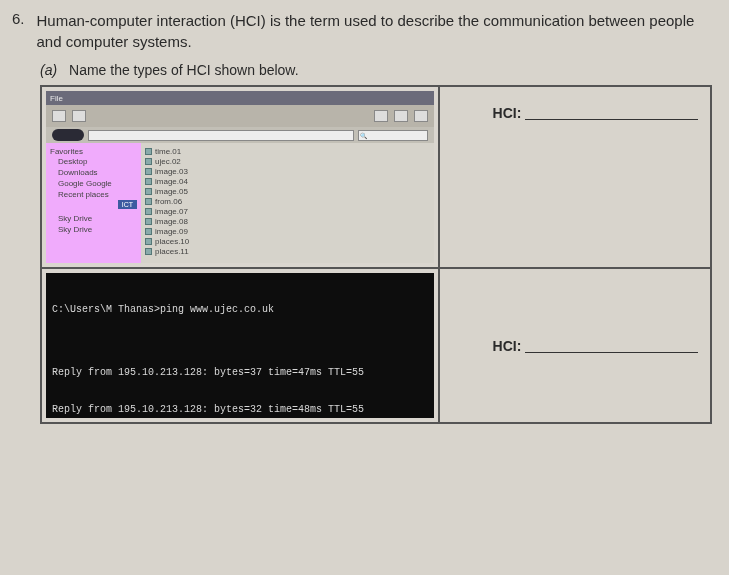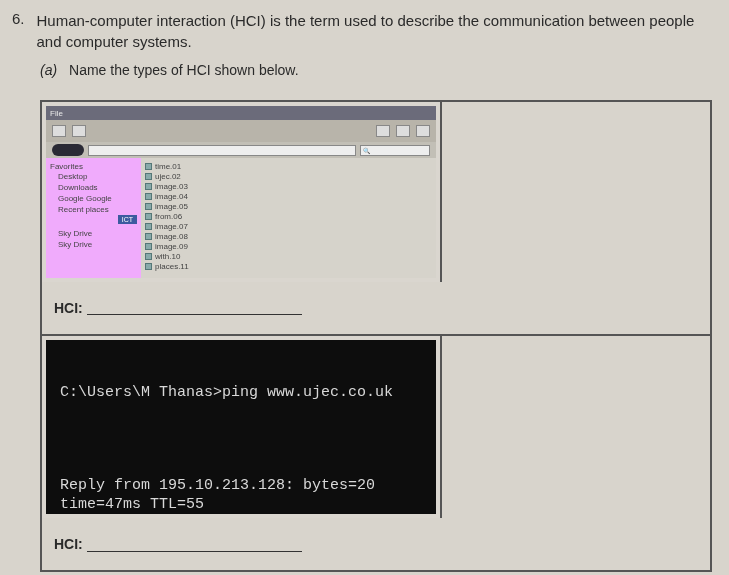--- a/index.html
+++ b/index.html
@@ -8,28 +8,28 @@
       background: #d8d4cc;
       width: 729px;
       height: 575px;
       padding: 10px 12px;
       font-size: 14px;
       color: #2a2a2a;
     }
     .question-header { display: flex; gap: 12px; margin-bottom: 6px; }
     .qnum { font-size: 15px; }
     .qtext { font-size: 15px; line-height: 1.4; }
-    .subpart { margin-left: 28px; margin-top: 10px; margin-bottom: 22px; font-size: 14px; }
+    .subpart { margin-left: 28px; margin-top: 10px; margin-bottom: 7px; font-size: 14px; }
     .subpart .label { font-style: italic; margin-right: 8px; }
     .table-container { margin-left: 28px; border: 2px solid #555; width: 672px; }
-    .row { display: flex; border-bottom: 2px solid #555; flex-direction: column; }
+    .row { display: flex; border-bottom: 2px solid #555; }
     .row:last-child { border-bottom: none; }
     .cell-left { width: 400px; padding: 4px; border-right: 2px solid #555; background: #dad6cf; }
     .cell-right { width: 272px; padding: 18px 12px; display: flex; align-items: flex-start; }
-    .hci-label { font-weight: bold; font-size: 14px; }
+    .hci-label { font-weight: bold; font-size: 14px; margin-left: 41px; }
     .hci-line { border-bottom: 1.5px solid #333; flex: 1; margin-left: 4px; height: 15px; }
 
     
     .explorer { background: #c7c3ba; font-size: 8px; color: #333; }
     .titlebar { background: #6b6b7a; color: #e8e8e8; padding: 2px 4px; display: flex; align-items: center; font-size: 8px; height: 14px; }
     .toolbar { background: #b8b4aa; padding: 3px 6px; display: flex; gap: 6px; align-items: center; height: 22px; }
     .navbar { background: #c2bfb6; padding: 2px 6px; display: flex; gap: 4px; align-items: center; height: 16px; }
     .addr { flex: 1; background: #eee; height: 11px; border: 1px solid #888; font-size: 7px; padding: 0 2px; display: flex; align-items: center; }
     .search { width: 70px; background: #eee; height: 11px; border: 1px solid #888; font-size: 6px; padding: 0 2px; display: flex; align-items: center; color: #999; }
     .explorer-body { display: flex; height: 120px; }
@@ -37,21 +37,21 @@
     .sidebar-section { margin-bottom: 6px; }
     .sidebar-item { padding: 1px 0 1px 8px; font-size: 8px; }
     .ict-badge { background: #3c5aa0; color: #fff; font-size: 7px; padding: 1px 4px; float: right; }
     .file-list { flex: 1; background: #d6d3cb; padding: 3px 4px; font-size: 8px; color: #444; }
     .file-item { padding: 0.5px 0; display: flex; align-items: center; gap: 3px; }
     .file-icon { width: 7px; height: 7px; background: #8aa; border: 1px solid #577; }
     .tb-icon { width: 14px; height: 12px; border: 1px solid #888; background: #ddd; display: inline-block; }
     .eye-area { width: 50px; background: #2a2a35; }
 
     
-    .terminal { background: #0d0d0d; color: #d8d8d8; font-family: "Courier New", monospace; font-size: 15px; padding: 6px 14px; line-height: 1.25; white-space: pre-wrap; height: 174px; overflow: hidden; }
+    .terminal { background: #0d0d0d; color: #d8d8d8; font-family: "Courier New", monospace; font-size: 10px; padding: 6px 6px; line-height: 1.25; white-space: pre-wrap; height: 145px; overflow: hidden; }
     .term-line { display: block; }
   </style>
 </head>
 <body>
 
 <div class="question-header">
   <div class="qnum">6.</div>
   <div class="qtext">Human-computer interaction (HCI) is the term used to describe the communication between people and computer systems.</div>
 </div>
 
@@ -134,42 +134,43 @@
             <div class="file-item">
                 <span class="file-icon"></span>
                 <span>image.08</span>
               </div>
             <div class="file-item">
                 <span class="file-icon"></span>
                 <span>image.09</span>
               </div>
             <div class="file-item">
                 <span class="file-icon"></span>
-                <span>with.10</span>
+                <span>places.10</span>
               </div>
             <div class="file-item">
                 <span class="file-icon"></span>
                 <span>places.11</span>
               </div>
           </div>
         </div>
       </div>
     </div>
     <div class="cell-right">
       <span class="hci-label">HCI:</span>
       <span class="hci-line"></span>
     </div>
   </div>
 
   <div class="row">
     <div class="cell-left">
       <div class="terminal">
         <span class="term-line">C:\Users\M Thanas&gt;ping www.ujec.co.uk</span>
         <span class="term-line"></span>
-        <span class="term-line">Reply from 195.10.213.128: bytes=20 time=47ms TTL=55</span>
+        <span class="term-line">Reply from 195.10.213.128: bytes=37 time=47ms TTL=55</span>
+        <span class="term-line">Reply from 195.10.213.128: bytes=32 time=48ms TTL=55</span>
         
         
         <span class="term-line"></span>
         
         
         
         
         <span class="term-line"></span>
         
       </div>

